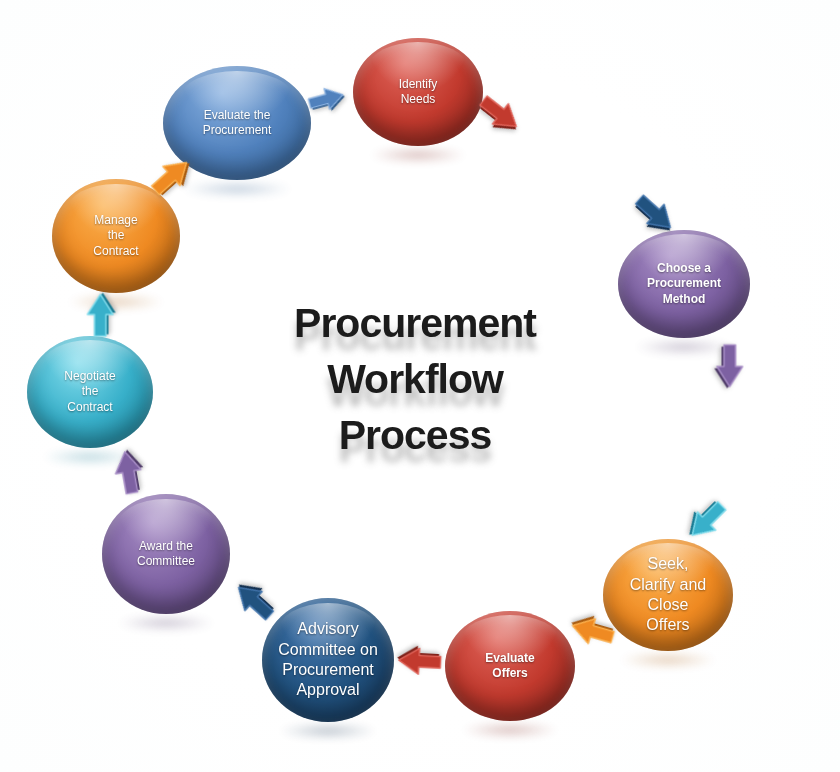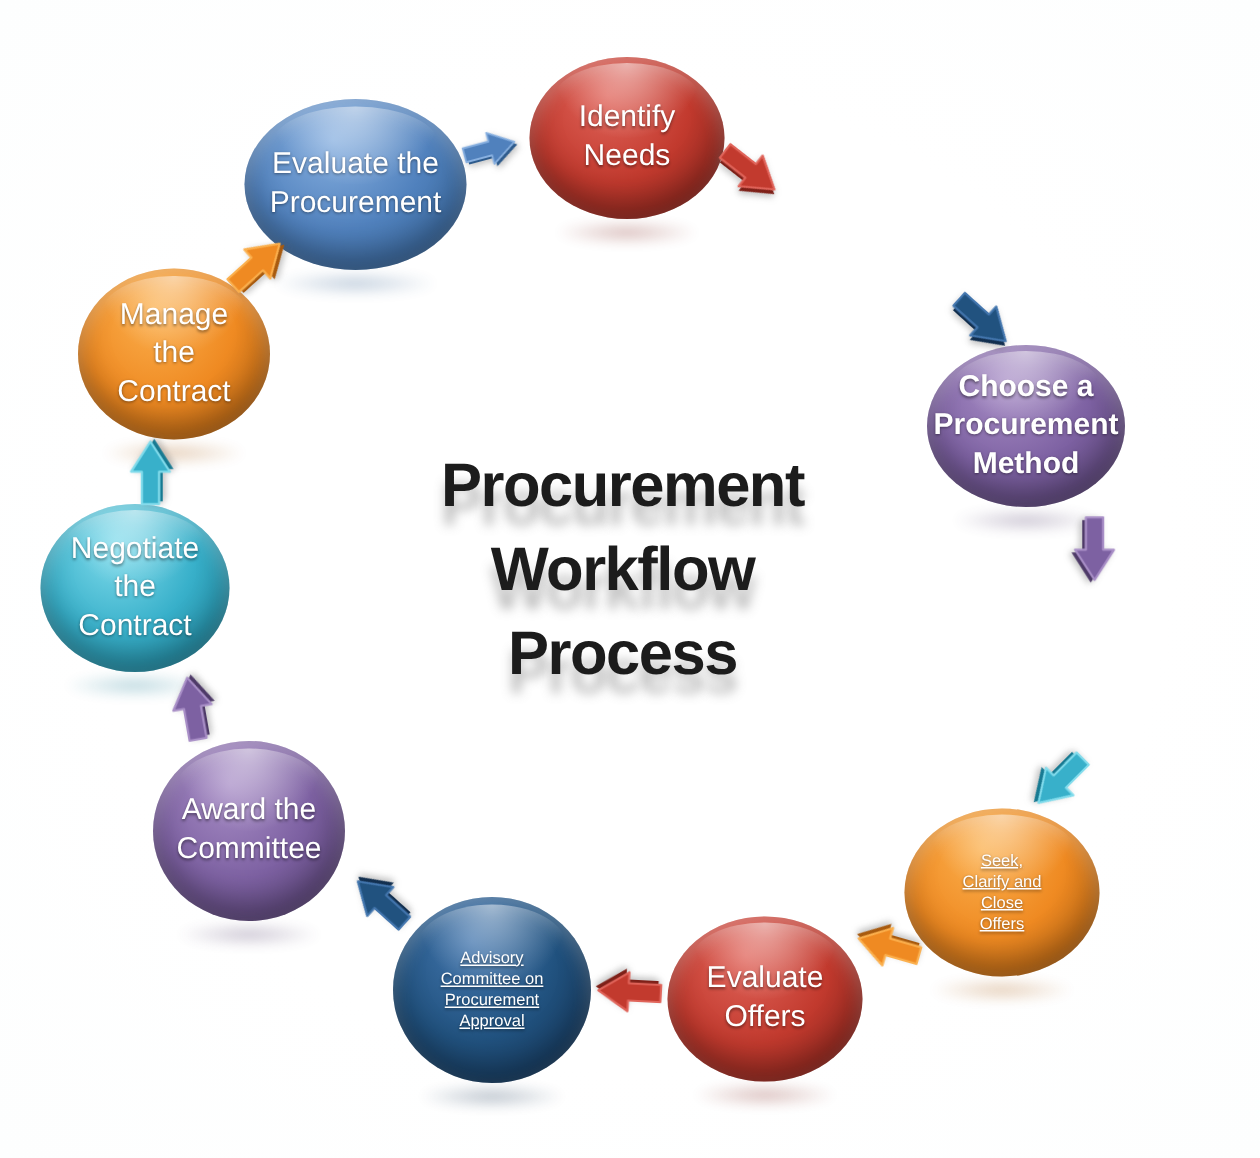--- a/index.html
+++ b/index.html
@@ -29,35 +29,35 @@
     border-radius: 50%; pointer-events: none;
     background: radial-gradient(ellipse at 50% 0%, rgba(255,255,255,0.50) 0%, rgba(255,255,255,0) 72%);
   }
   .node::after { 
     content: ""; position: absolute; left: 12%; right: 12%; bottom: -17px; height: 16px;
     border-radius: 50%; background: radial-gradient(ellipse at center, var(--dark) 0%, transparent 70%);
     opacity: 0.30; filter: blur(4px); pointer-events: none;
   }
   .node-label {
     position: relative; z-index: 1; white-space: pre-line;
-    font-size: 20px; line-height: 1.28; text-shadow: 0 1px 2px rgba(0,0,0,0.45);
+    font-size: 12px; line-height: 1.28; text-shadow: 0 1px 2px rgba(0,0,0,0.45);
   }
 
   .n1  { left: 353px; top:  38px; width: 130px; height: 108px; }
   .n2  { left: 528px; top:  88px; width: 132px; height: 110px; }
   .n3  { left: 618px; top: 230px; width: 132px; height: 108px; font-weight: bold; }
   .n4  { left: 682px; top: 394px; width: 128px; height: 112px; }
   .n5  { left: 603px; top: 539px; width: 130px; height: 112px; }
   .n6  { left: 445px; top: 611px; width: 130px; height: 110px; }
   .n7  { left: 262px; top: 598px; width: 132px; height: 124px; }
   .n8  { left: 102px; top: 494px; width: 128px; height: 120px; }
   .n9  { left:  27px; top: 336px; width: 126px; height: 112px; }
   .n10 { left:  52px; top: 179px; width: 128px; height: 114px; }
   .n11 { left: 163px; top:  66px; width: 148px; height: 114px; text-align: center; }
-  .n5 .node-label, .n7 .node-label { font-size: 11px; text-decoration: underline; }
+  .n5 .node-label, .n7 .node-label { font-size: 16px; }
 
   
   .arrow {
     position: absolute; width: 46px; height: 33px; overflow: visible;
     filter: drop-shadow(1px 2px 2px rgba(90,90,90,0.35));
   }
   .arrow .under { fill: var(--dark); }
   .arrow .top   { fill: var(--main); stroke: var(--light); stroke-width: 2; stroke-linejoin: round; }
 
   .a1  { left: 308px; top:  83px; width: 38px; transform: rotate(-15deg); }
@@ -90,21 +90,21 @@
 Procurement
 Method</span>
     </div>
   <div class="node n5" style="--light: #fbb04e; --main: #ef8a22; --dark: #a85a0e;">
       <span class="node-label" style="color: rgb(255, 255, 255);">Seek,
 Clarify and
 Close
 Offers</span>
     </div>
   <div class="node n6" style="--light: #e0645a; --main: #c23a2e; --dark: #7e2018;">
-      <span class="node-label" style="color: rgb(255, 255, 255);">Evaluate
+      <span class="node-label" style="color: rgb(255, 255, 255); font-weight: bold;">Evaluate
 Offers</span>
     </div>
   <div class="node n7" style="--light: #4376ae; --main: #21527f; --dark: #122f4f;">
       <span class="node-label" style="color: rgb(255, 255, 255);">Advisory
 Committee on
 Procurement
 Approval</span>
     </div>
   <div class="node n8" style="--light: #a98fc7; --main: #7d61a2; --dark: #4e3a68;">
       <span class="node-label" style="color: rgb(255, 255, 255);">Award the

